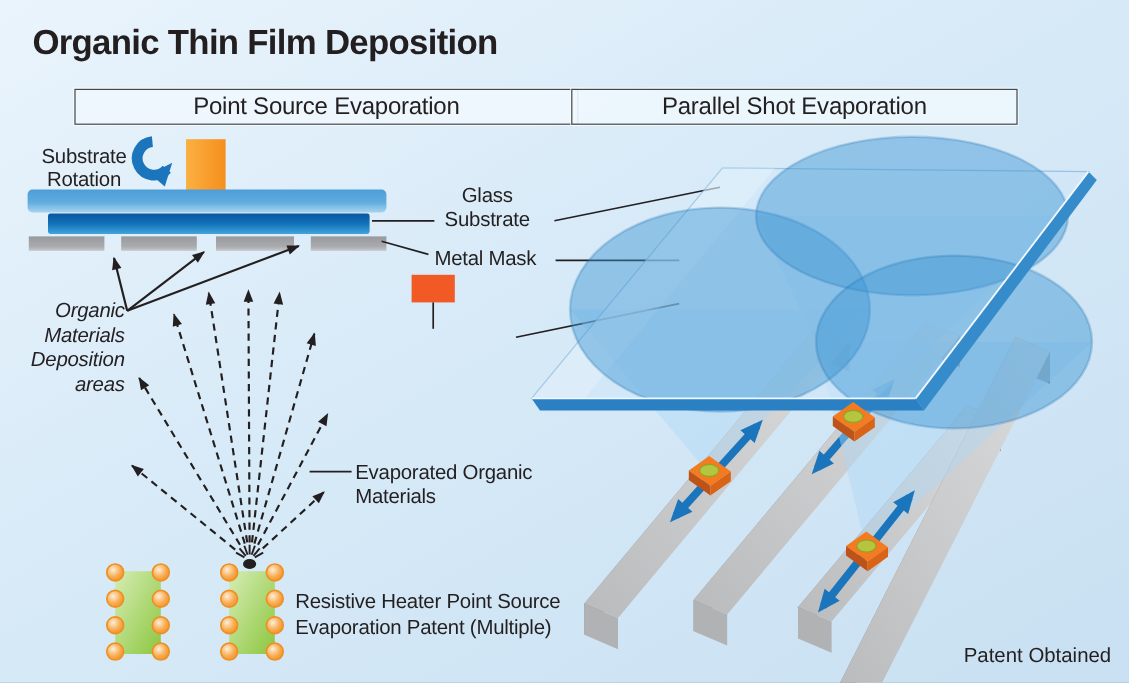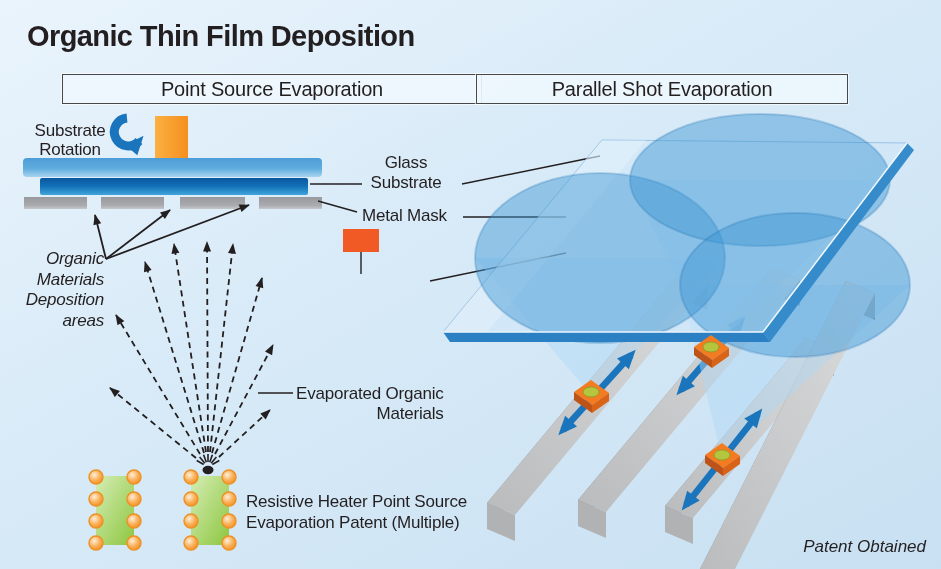--- a/index.html
+++ b/index.html
@@ -16,21 +16,21 @@
     letter-spacing:-0.6px;white-space:nowrap;text-align:center;
   }
   .panel-head{
     position:absolute;top:74px;height:30px;box-sizing:border-box;
     border:1.6px solid #46484a;background:rgba(238,247,253,0.92);
     box-shadow:0 0 0 1px rgba(255,255,255,0.65);
     text-align:center;font-size:20px;line-height:28px;letter-spacing:-0.2px;white-space:nowrap;
   }
   .ta-r{text-align:right;}
   .ta-c{text-align:center;}
-  .patent{position:absolute;right:15px;top:537px;font-size:17px;font-style:italic;}
+  .patent{position:absolute;right:15px;top:537px;font-size:17px;}
 </style>
 </head>
 <body>
 
 <div class="stage">
 
   <svg width="941" height="569" viewBox="0 0 941 569">
     <defs>
       <linearGradient id="gHolder" x1="0" y1="0" x2="0" y2="1">
         <stop offset="0" stop-color="#4d9dd8"></stop>
@@ -257,21 +257,21 @@
   <div class="lbl ta-c" style="left:355px;top:153px;width:102px;">
     <div>Glass</div>
     <div>Substrate</div>
   </div>
 
   <div class="lbl" style="left:362px;top:206px;">
     <div>Metal Mask</div>
   </div>
 
 
-  <div class="lbl" style="left:296px;top:384px;text-align:right;">
+  <div class="lbl" style="left:296px;top:384px;">
     <div>Evaporated Organic</div>
     <div>Materials</div>
   </div>
 
   <div class="lbl" style="left:246px;top:491px;line-height:21px;">
     <div>Resistive Heater Point Source</div>
     <div>Evaporation Patent (Multiple)</div>
   </div>
 
   <div class="patent">Patent Obtained</div>

